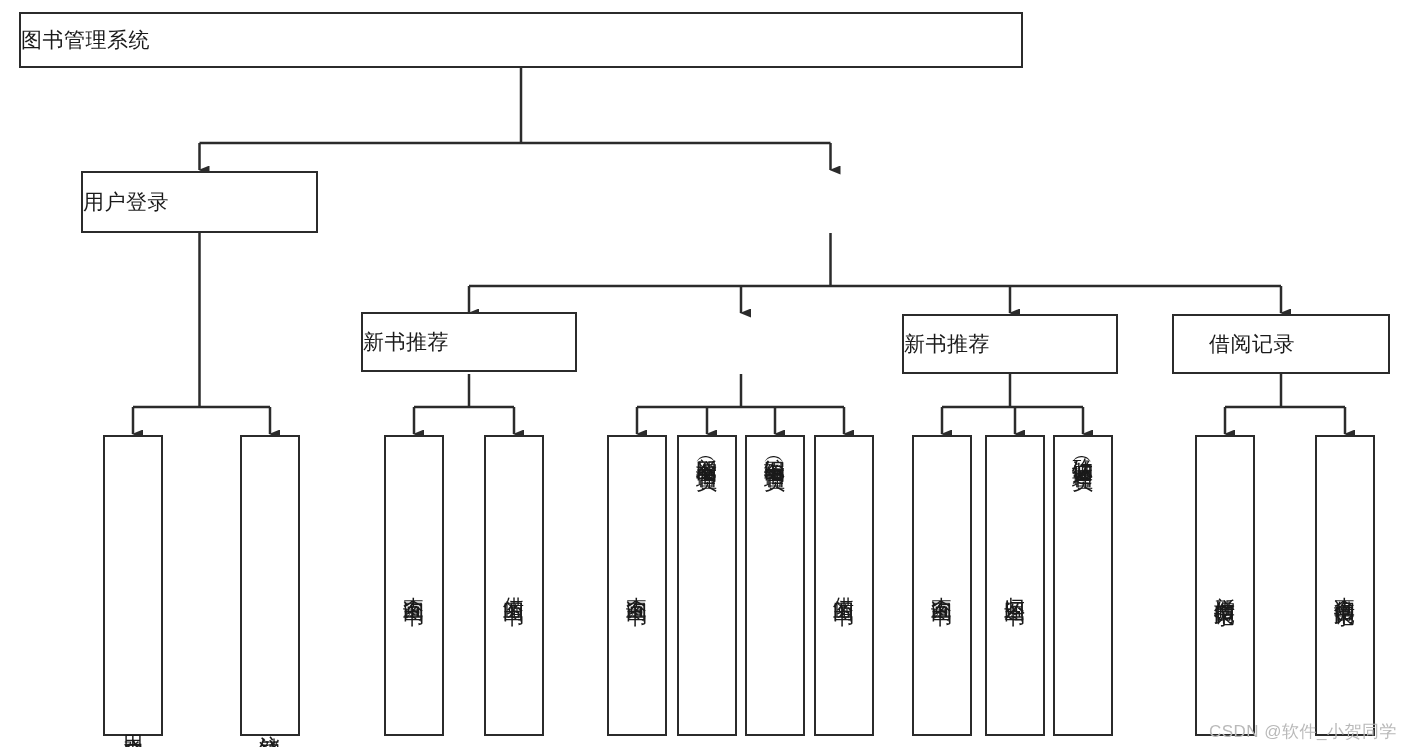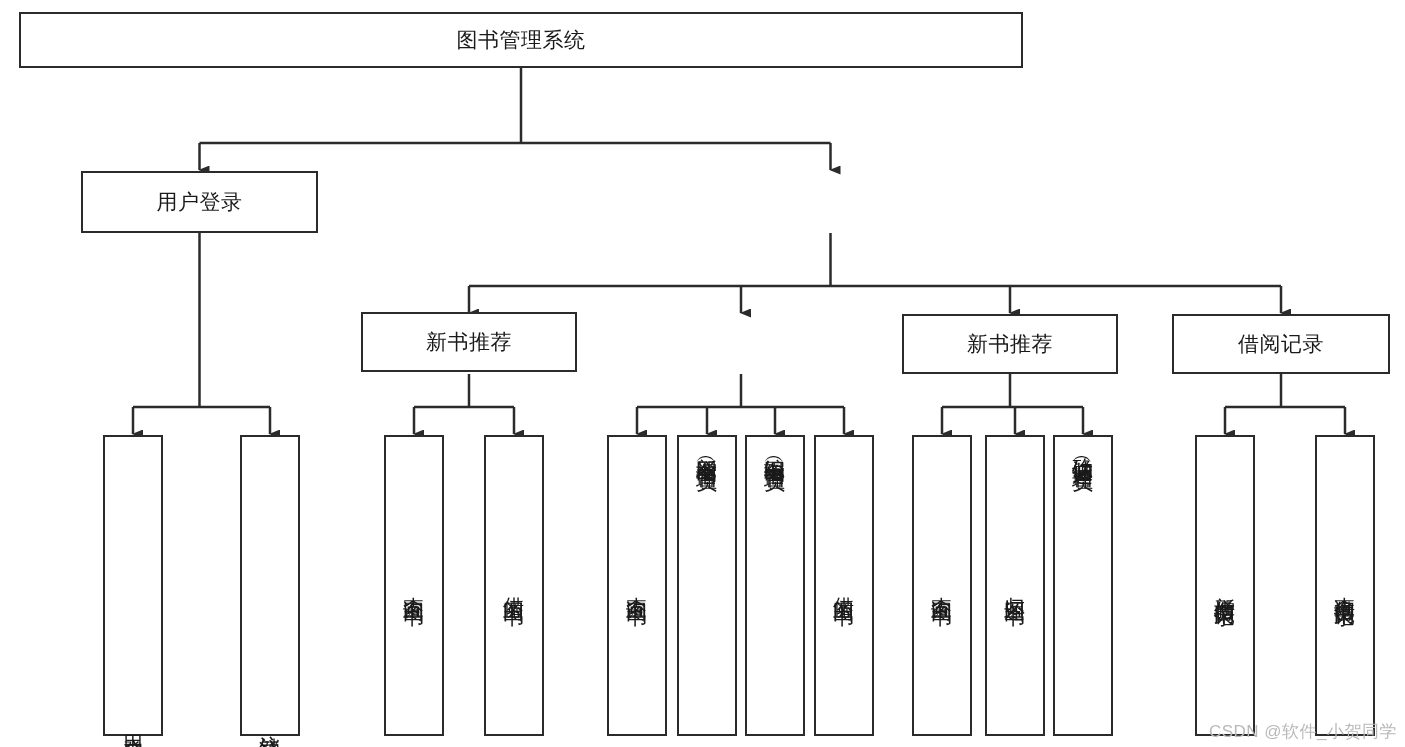--- a/index.html
+++ b/index.html
@@ -26,21 +26,21 @@
     height: 747px;
     pointer-events: none;
   }
   .node {
     position: absolute;
     box-sizing: border-box;
     background: #ffffff;
     border: 2.5px solid #2b2b2b;
     display: flex;
     align-items: center;
-    justify-content: center;
+    justify-content: flex-start;
     z-index: 2;
   }
   .node-label {
     color: #1a1a1a;
     font-size: 21px;
     line-height: 1.15;
     letter-spacing: 0.5px;
     white-space: nowrap;
     text-align: center;
   }
@@ -129,21 +129,21 @@
   <div class="node" style="left: 81px; top: 171px; width: 237px; height: 62px;">
     <span class="node-label">用户登录</span>
   </div>
 
   <div class="node" style="left: 361px; top: 312px; width: 216px; height: 60px;">
     <span class="node-label">新书推荐</span>
   </div>
   <div class="node" style="left: 902px; top: 314px; width: 216px; height: 60px;">
     <span class="node-label">新书推荐</span>
   </div>
-  <div class="node" style="left: 1172px; top: 314px; width: 218px; height: 60px;">
+  <div class="node" style="left: 1172px; top: 314px; width: 218px; height: 60px; padding-left: 35px;">
     <span class="node-label">借阅记录</span>
   </div>
 
   <div class="node vertical" style="left: 103px; top: 435px; width: 60px; height: 301px; align-items: flex-end;">
     <span class="node-label">用户登录</span>
   </div>
   <div class="node vertical" style="left: 240px; top: 435px; width: 60px; height: 301px; align-items: flex-end;">
     <span class="node-label">注销登录</span>
   </div>
   <div class="node vertical" style="left: 384px; top: 435px; width: 60px; height: 301px;">

